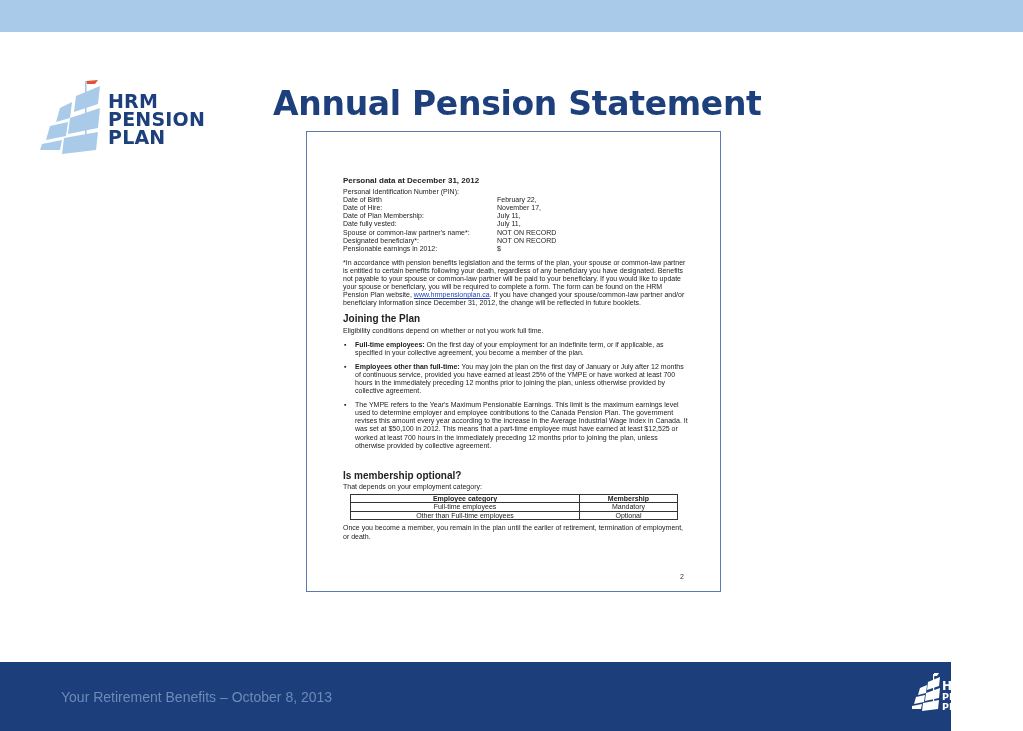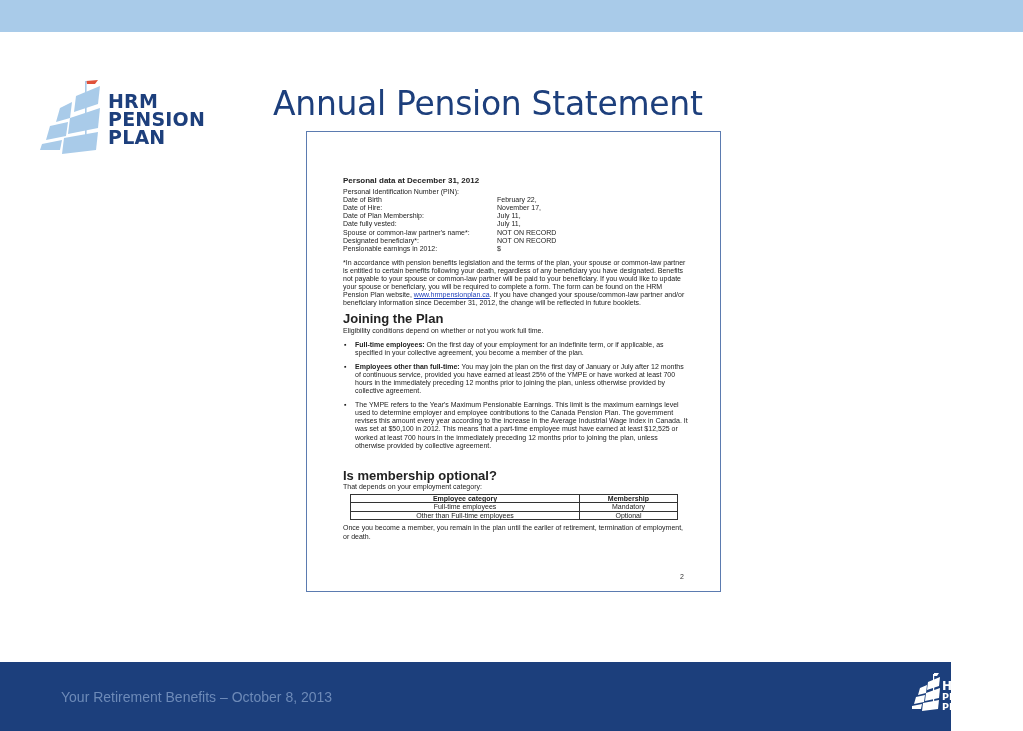--- a/index.html
+++ b/index.html
@@ -17,36 +17,36 @@
   }
   .logo svg { position: absolute; left: 0; top: 0; }
   .logo-text {
     position: absolute; left: 68px; top: 14px;
     font-family: "DejaVu Sans", sans-serif; font-weight: bold;
     color: #1d3f7c; font-size: 19px; line-height: 18px; letter-spacing: 0.2px;
   }
   .logo-text div { display: block; }
   .title {
     position: absolute; left: 273px; top: 84px;
-    font-family: "DejaVu Sans", sans-serif; font-weight: normal;
+    font-family: "DejaVu Sans", sans-serif; font-weight: bold;
     font-size: 33px; color: #1d3f7c; letter-spacing: -0.3px;
   }
   .doc {
     position: absolute; left: 306px; top: 131px; width: 415px; height: 461px;
     border: 1px solid #5b7bb0; background: #fff; box-sizing: border-box;
     color: #222; font-size: 7px; line-height: 8.1px;
   }
   .doc-inner { position: absolute; left: 36px; top: 45px; width: 346px; }
   .h-bold { font-weight: bold; font-size: 8px; margin-bottom: 3px; }
   .kv { display: flex; }
   .kv .k { width: 154px; }
   .kv .v { flex: 1; }
   .para { margin-top: 6px; }
   .link { color: #1f3fb8; text-decoration: underline; }
-  .h-sec { font-weight: bold; font-size: 13px; margin-top: 8px; margin-bottom: 3px; }
+  .h-sec { font-weight: bold; font-size: 10px; margin-top: 8px; margin-bottom: 3px; }
   .bullet { display: flex; margin-top: 6px; }
   .bullet .dot { width: 11px; flex: none; padding-left: 1px; }
   .bullet .txt { flex: 1; }
   .bullet b { font-weight: bold; }
   table.mem {
     border-collapse: collapse; margin: 3px 0 0 7px; width: 328px; font-size: 7px; line-height: 7.5px;
   }
   table.mem td, table.mem th {
     border: 1px solid #333; text-align: center; padding: 0;
   }

